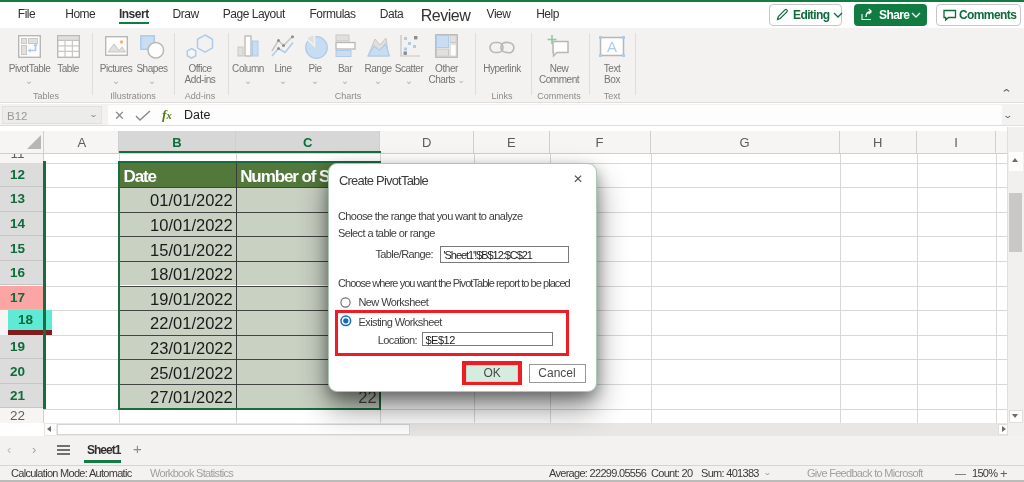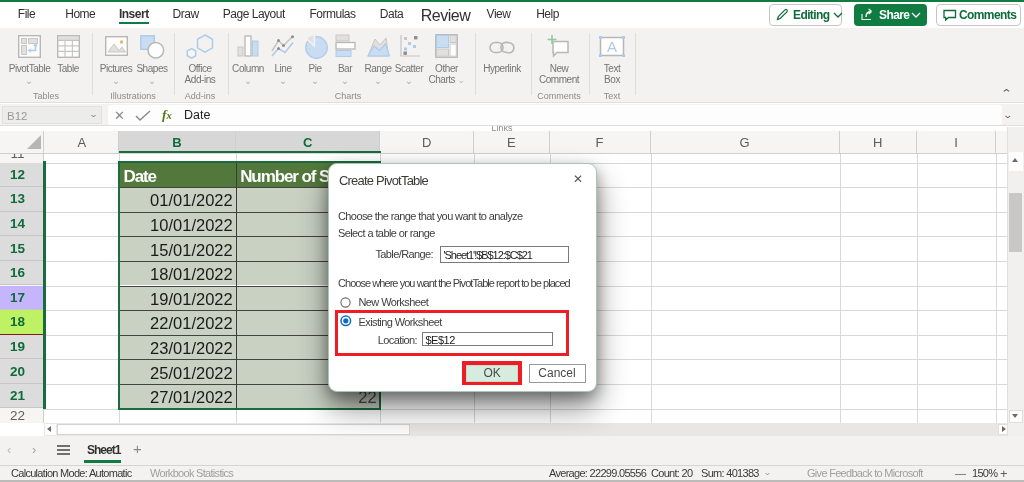--- a/index.html
+++ b/index.html
@@ -147,21 +147,21 @@
     <rect x="1.5" y="15" width="12" height="7.2" fill="#e2e0de" stroke="#c9c7c5"></rect>
     <rect x="15" y="10" width="6.3" height="12.2" fill="#fdfdfd" stroke="#c9c7c5"></rect>
   </svg>
 <div class="icolbl" style="left:424px;top:62.5px;width:45px;">Other<br>Charts&nbsp;<span style="font-size:9px;color:#b5b3b1;">⌄</span></div>
 <div class="grplbl" style="left:308px;top:91px;width:80px;">Charts</div>
 <svg style="left:489px;top:38.5px;" width="26" height="17" viewBox="0 0 26 17">
     <rect x="1" y="3.5" width="13" height="10" rx="5" fill="none" stroke="#b9b7b5" stroke-width="1.6"></rect>
     <rect x="12" y="3.5" width="13" height="10" rx="5" fill="none" stroke="#b9b7b5" stroke-width="1.6" transform="rotate(8 18 8)"></rect>
   </svg>
 <div class="icolbl" style="left:472px;top:62.5px;width:60px;">Hyperlink</div>
-<div class="grplbl" style="left:472px;top:91px;width:60px;margin-top:32px;">Links</div>
+<div class="grplbl" style="left:472px;top:91px;width:60px;">Links</div>
 <svg style="left:546px;top:33.5px;" width="27" height="25" viewBox="0 0 27 25">
     <path d="M7 7.5 h15 v11 h-11 l-3.5 3.5 v-3.5 h-0.5 Z" fill="#fdfdfd" stroke="#b9b7b5" stroke-width="1.5"></path>
     <path d="M6 1 v9 M1.5 5.5 h9" stroke="#8fc79f" stroke-width="1.6" fill="none"></path>
   </svg>
 <div class="icolbl" style="left:529px;top:62.5px;width:60px;">New<br>Comment</div>
 <div class="grplbl" style="left:529px;top:91px;width:60px;">Comments</div>
 <svg style="left:599px;top:36px;" width="26" height="21" viewBox="0 0 26 21">
     <rect x="1.5" y="1.5" width="23" height="18" fill="#fdfdfd" stroke="#b9b7b5" stroke-width="1.5"></rect>
     <text x="13" y="16" font-size="15" fill="#aecbea" text-anchor="middle" font-family="Liberation Sans">A</text>
     <rect x="0" y="0" width="3" height="3" fill="#aecbea"></rect>
@@ -220,22 +220,22 @@
 <div class="a" style="left:43.5px;top:408.5px;width:963.5px;height:1px;background:#d8d8d8;"></div>
 <div class="a" style="left:0;top:153.5px;width:43.5px;height:269.7px;background:#f6f5f4;border-right:1px solid #cfcfcf;overflow:hidden;"></div>
 <div class="rnum" style="top:153.5px;height:9px;overflow:hidden;">
     <span style="margin-top:-10px;">11</span>
   </div>
 <div class="rnum" style="top:162.5px;height:24.6px;background:#dcdcdc;color:#0e6b3a;font-weight:bold;border-bottom:1px solid #c6c6c6;">12</div>
 <div class="rnum" style="top:187.1px;height:24.6px;background:#dcdcdc;color:#0e6b3a;font-weight:bold;border-bottom:1px solid #c6c6c6;">13</div>
 <div class="rnum" style="top:211.7px;height:24.6px;background:#dcdcdc;color:#0e6b3a;font-weight:bold;border-bottom:1px solid #c6c6c6;">14</div>
 <div class="rnum" style="top:236.3px;height:24.6px;background:#dcdcdc;color:#0e6b3a;font-weight:bold;border-bottom:1px solid #c6c6c6;">15</div>
 <div class="rnum" style="top:260.9px;height:24.6px;background:#dcdcdc;color:#0e6b3a;font-weight:bold;border-bottom:1px solid #c6c6c6;">16</div>
-<div class="rnum" style="top:285.5px;height:24px;background:#c4b5fd;color:#0e6b3a;font-weight:bold;border-bottom:1px solid #c6c6c6;">17</div>
-<div class="rnum" style="top:310.1px;height:24.6px;background:#bef264;color:#0e6b3a;font-weight:bold;border-bottom:1px solid #7f1d1d;">18</div>
+<div class="rnum" style="top:285.5px;height:24px;background:#fca5a5;color:#0e6b3a;font-weight:bold;border-bottom:1px solid #c6c6c6;">17</div>
+<div class="rnum" style="top:310.1px;height:24.6px;background:#5eead4;color:#0e6b3a;font-weight:bold;border-bottom:5px solid #7f1d1d;margin-left:8px;">18</div>
 <div class="rnum" style="top:334.7px;height:24.6px;background:#dcdcdc;color:#0e6b3a;font-weight:bold;border-bottom:1px solid #c6c6c6;">19</div>
 <div class="rnum" style="top:359.3px;height:24.6px;background:#dcdcdc;color:#0e6b3a;font-weight:bold;border-bottom:1px solid #c6c6c6;">20</div>
 <div class="rnum" style="top:383.9px;height:24.6px;background:#dcdcdc;color:#0e6b3a;font-weight:bold;border-bottom:1px solid #c6c6c6;">21</div>
 <div class="rnum" style="top:408.5px;height:14.7px;overflow:hidden;">22</div>
 <div class="a" style="left:43.2px;top:161px;width:2.8px;height:248px;background:#1a6b3e;"></div>
 <div class="a" style="left:118.5px;top:162.5px;width:261.9px;height:24.6px;background:#53783c;"></div>
 <div class="a" style="left:123.5px;top:166.8px;font-size:17px;letter-spacing:-1.1px;font-weight:bold;color:#fff;">Date</div>
 <div class="a" style="left:240.2px;top:166.8px;font-size:17px;letter-spacing:-1.1px;font-weight:bold;color:#fff;">Number of S</div>
 <div class="a" style="left:118.5px;top:187.1px;width:261.9px;height:24.6px;background:#c9d1c3;border-top:1px solid #434343;"></div>
 <div class="date" style="left:118.5px;top:191.3px;width:114.2px;">01/01/2022</div>

